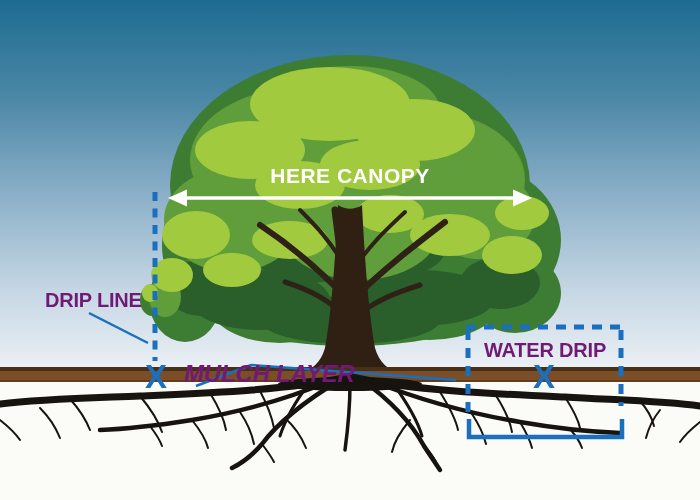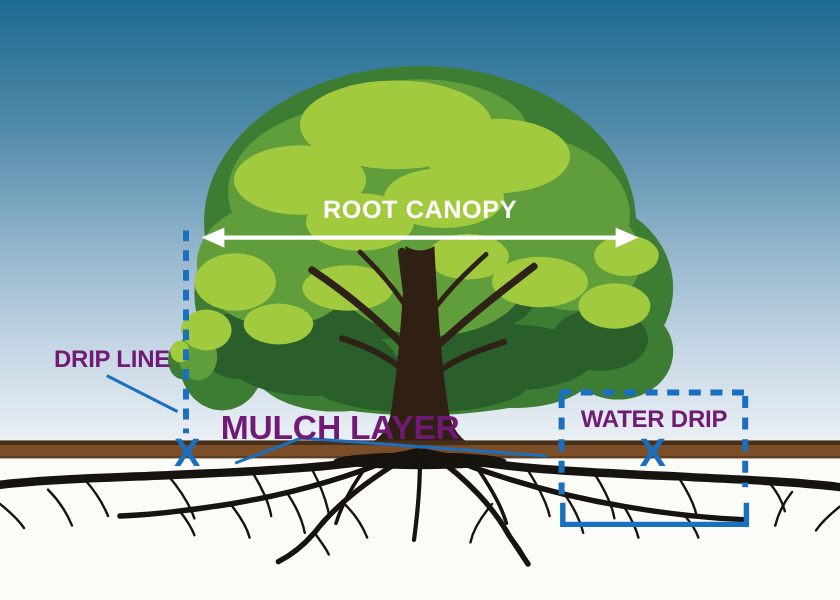--- a/index.html
+++ b/index.html
@@ -8,21 +8,21 @@
     font-family:"Liberation Sans",sans-serif;background:#ffffff;
   }
   #stage svg{position:absolute;left:0;top:0;}
   .lbl{
     position:absolute;font-weight:bold;color:#701a75;
     letter-spacing:-0.2px;white-space:nowrap;user-select:none;
   }
   .lbl-white{color:#ffffff;letter-spacing:0.5px;}
   .lbl-canopy{left:350px;top:164px;transform:translateX(-50%);font-size:21px;}
   .lbl-drip{left:45px;top:289px;font-size:20px;}
-  .lbl-mulch{left:184px;top:341px;font-size:28px;}
+  .lbl-mulch{left:184px;top:360px;font-size:24px;font-style:italic;}
   .lbl-water{left:545px;top:339px;transform:translateX(-50%);font-size:20px;}
   .lbl-feeder{left:446px;top:448px;font-size:23px;letter-spacing:0.2px;}
 </style>
 </head>
 <body>
 
 <div id="stage">
 
   <svg width="700" height="500" viewBox="0 0 700 500">
     <defs>
@@ -161,18 +161,18 @@
         <line x1="466" y1="327" x2="623" y2="327"></line>
         <line x1="468" y1="330" x2="468" y2="417"></line>
         <line x1="621" y1="330" x2="621" y2="406"></line>
       </g>
       <path d="M469,419 L469,437 L622,437 L622,419" fill="none" stroke="#1a6fbf" stroke-width="4.5"></path>
       <text x="156" y="388" text-anchor="middle" font-family="Liberation Sans, sans-serif" font-weight="bold" font-size="33" fill="#1a6fbf">X</text>
       <text x="544" y="388" text-anchor="middle" font-family="Liberation Sans, sans-serif" font-weight="bold" font-size="33" fill="#1a6fbf">X</text>
     </g>
   </svg>
 
-  <div class="lbl lbl-white lbl-canopy">ROOT CANOPY</div>
+  <div class="lbl lbl-white lbl-canopy">HERE CANOPY</div>
   <div class="lbl lbl-drip">DRIP LINE</div>
   <div class="lbl lbl-mulch">MULCH LAYER</div>
   <div class="lbl lbl-water">WATER DRIP</div>
 
 </div>
 
 </body></html>

